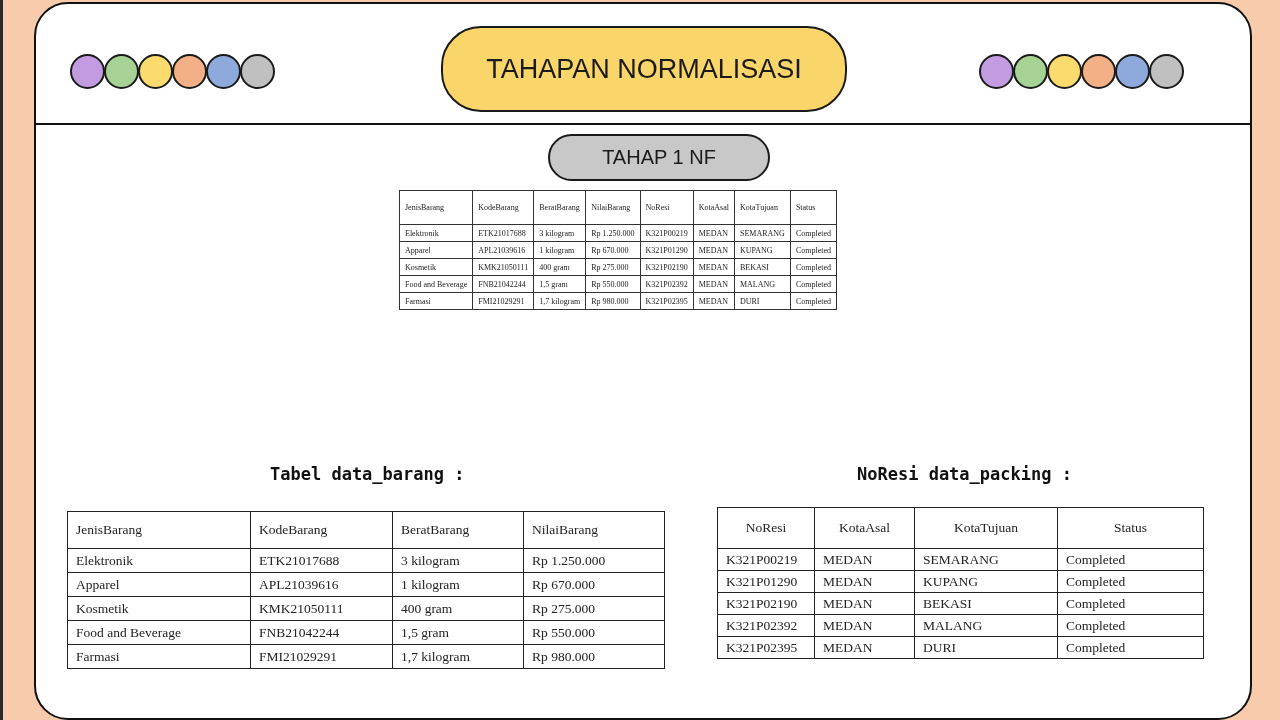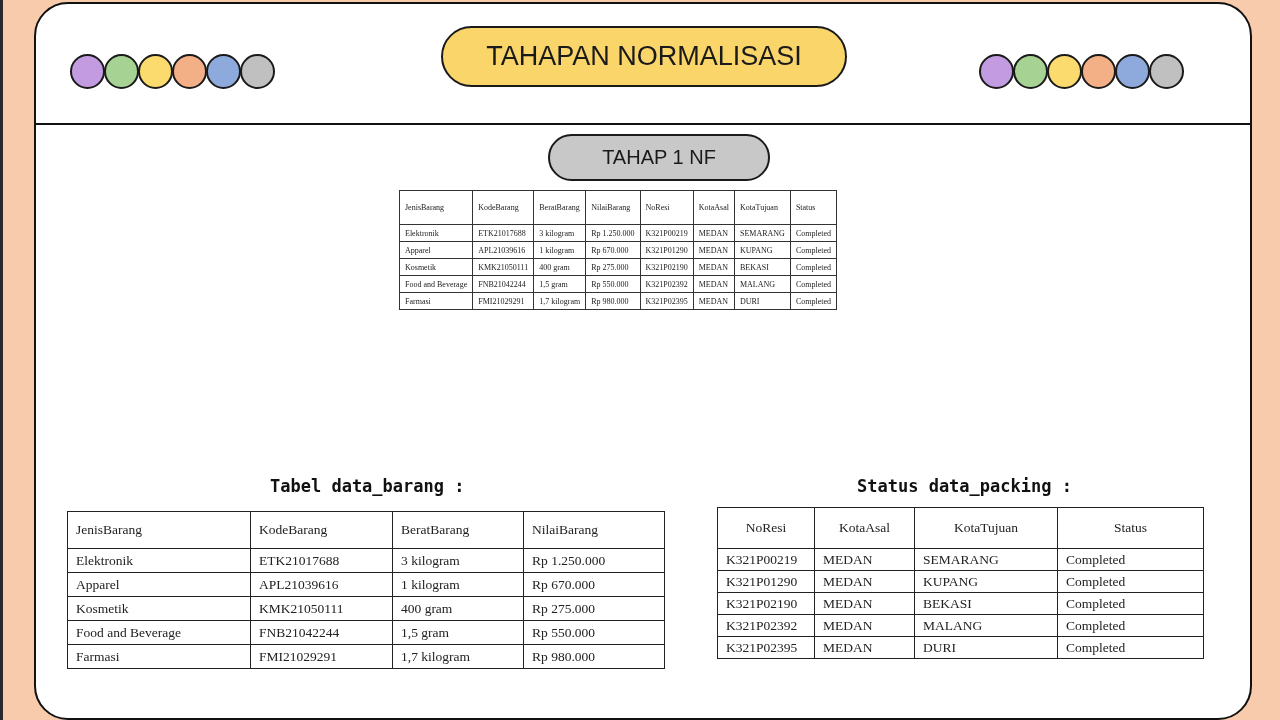--- a/index.html
+++ b/index.html
@@ -21,35 +21,35 @@
       margin-right:-1px; box-sizing:border-box;
     }
     .dots.left { left:34px; }
     .dots.right { left:943px; }
     .pill {
       position:absolute; border:2.5px solid #1a1a1a; border-radius:40px;
       display:flex; align-items:center; justify-content:center;
       color:#1a1a1a; box-sizing:border-box;
       font-family:"Liberation Sans", sans-serif;
     }
-    .title-pill { left:405px; top:22px; width:406px; height:61px; background:#fad56a; font-size:27px; }
+    .title-pill { left:405px; top:22px; width:406px; height:86px; background:#fad56a; font-size:27px; }
     .stage-pill { background:#c8c8c8; font-size:20px; width:222px; height:47px; left:512px; }
     .stage1 { top:130px; }
     .stage2 { top:348px; }
 
     table { border-collapse:collapse; font-family:Liberation Serif, serif; color:#222; }
     td, th { border:1px solid #333; text-align:left; font-weight:normal; }
 
     .small-table { position:absolute; left:363px; top:186px; font-size:8px; }
     .small-table th { height:33px; padding:0 5px; }
     .small-table td { height:16px; padding:0 5px; }
 
     .section-title {
       position:absolute; font-family:"DejaVu Sans Mono", monospace; font-weight:bold;
-      font-size:17px; color:#111;margin-top:12px;
+      font-size:17px; color:#111;
     }
     .t-barang-title { left:234px; top:460px; }
     .t-packing-title { left:821px; top:460px; }
 
     .big-table { position:absolute; font-size:13.5px; }
     .big-table th, .big-table td { border:1.5px solid #222; }
     .barang-table { left:31px; top:507px; width:598px; }
     .barang-table th { height:36px; padding:0 8px; }
     .barang-table td { height:23px; padding:0 8px; }
     .packing-table { left:681px; top:503px; width:487px; }
@@ -149,21 +149,21 @@
         <td>K321P02395</td>
         <td>MEDAN</td>
         <td>DURI</td>
         <td>Completed</td>
       </tr>
     </tbody>
   </table>
 
 
   <div class="section-title t-barang-title">Tabel data_barang :</div>
-  <div class="section-title t-packing-title">Status data_packing :</div>
+  <div class="section-title t-packing-title">NoResi data_packing :</div>
 
   <table class="big-table barang-table">
     <thead>
       <tr>
         <th style="width:166px">JenisBarang</th>
         <th style="width:125px">KodeBarang</th>
         <th style="width:114px">BeratBarang</th>
         <th>NilaiBarang</th>
       </tr>
     </thead>

